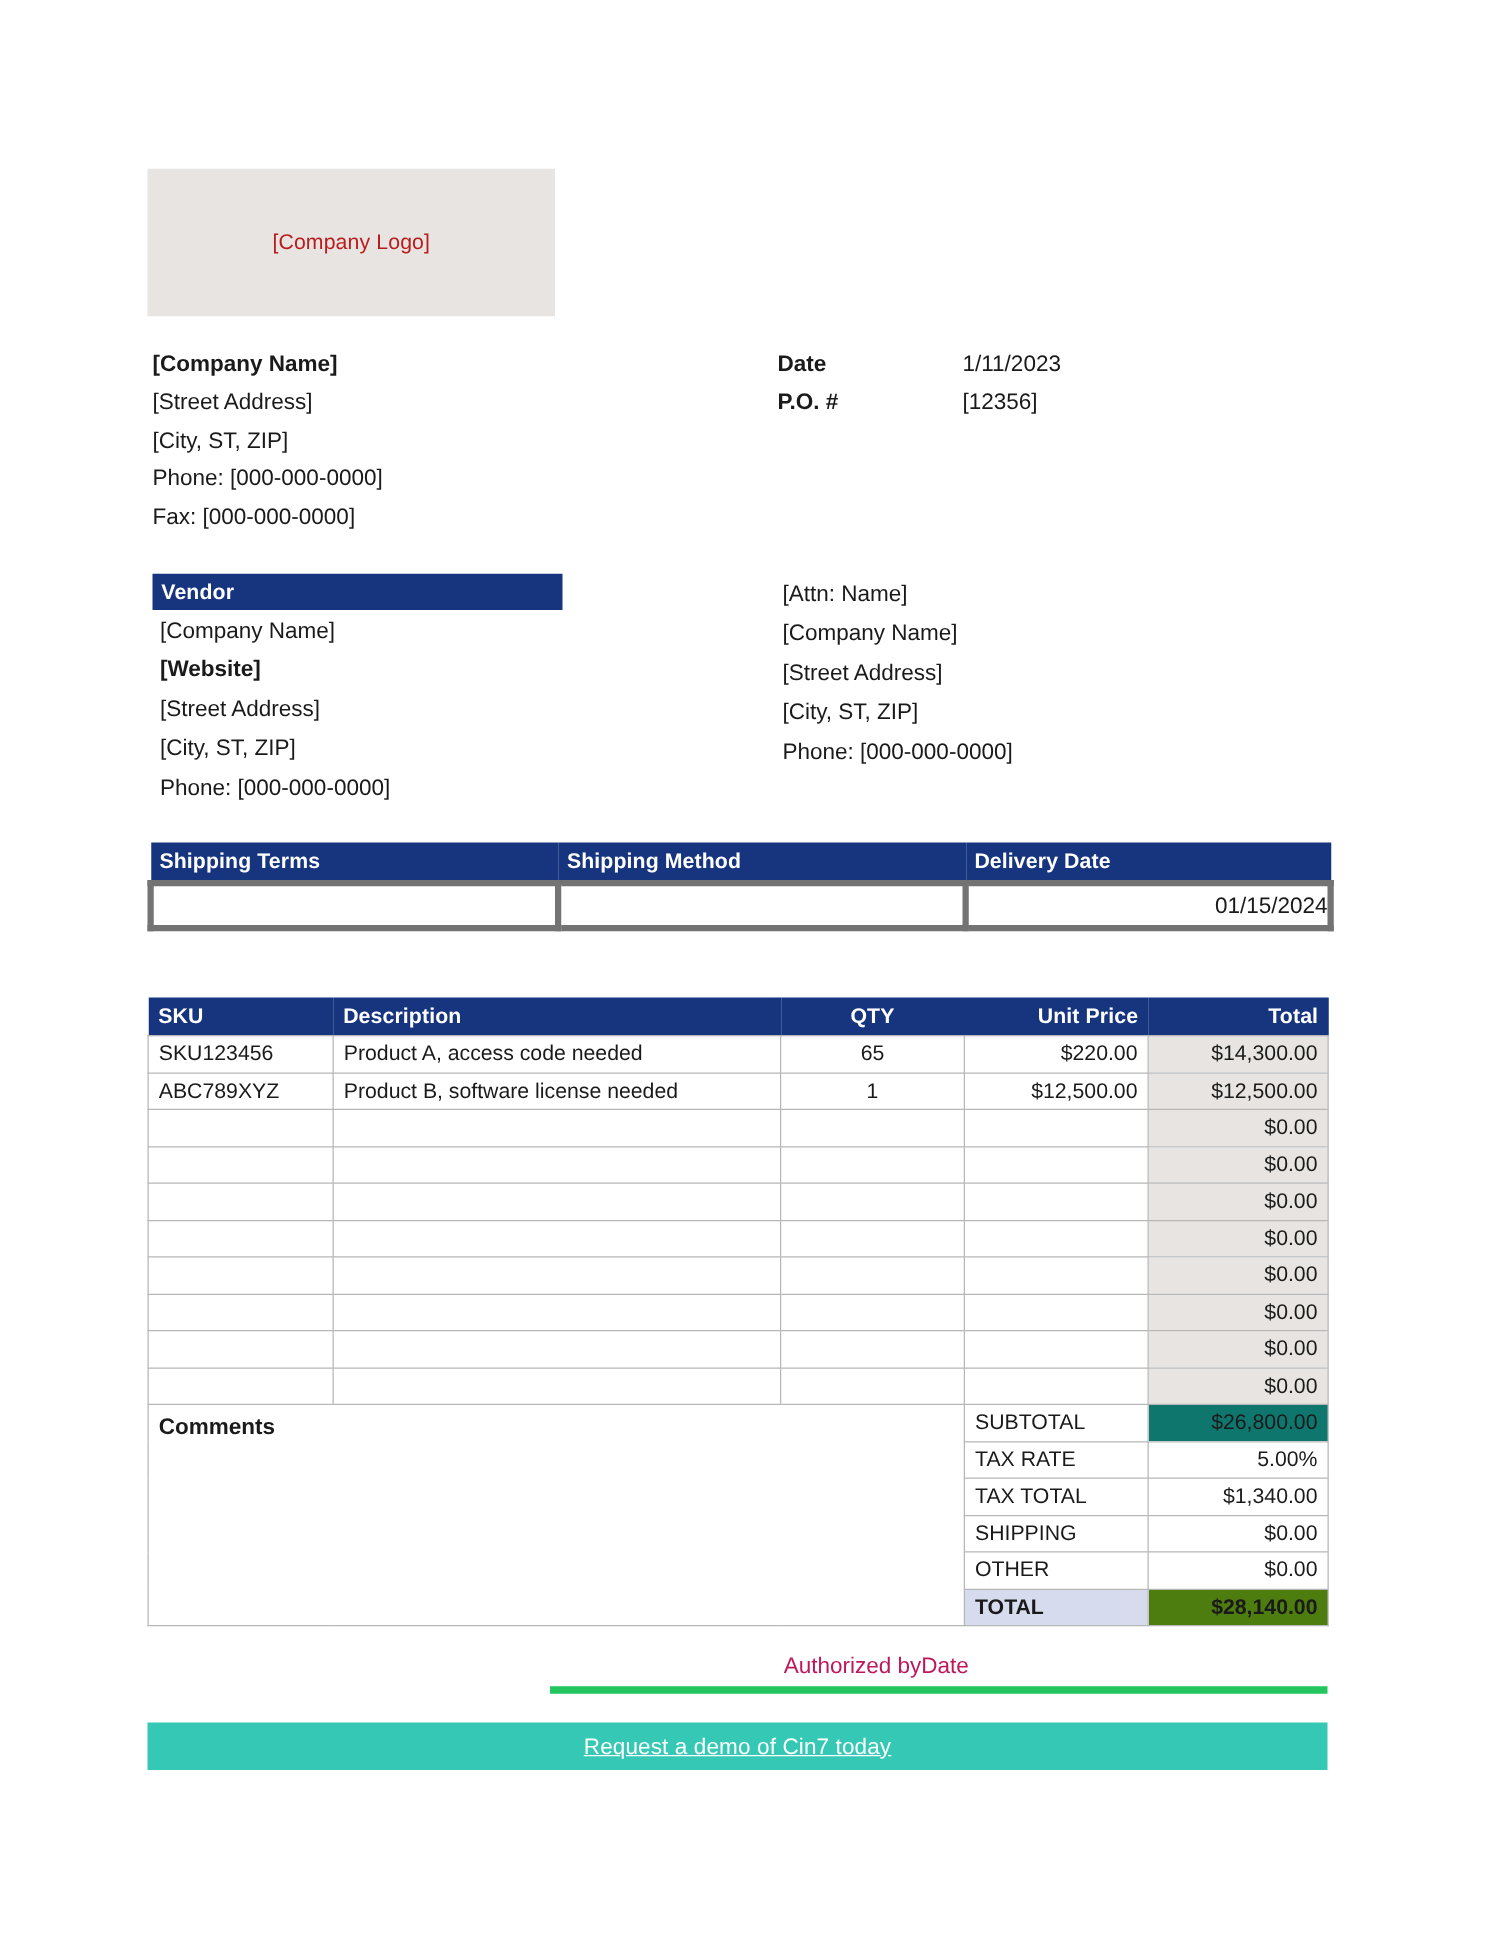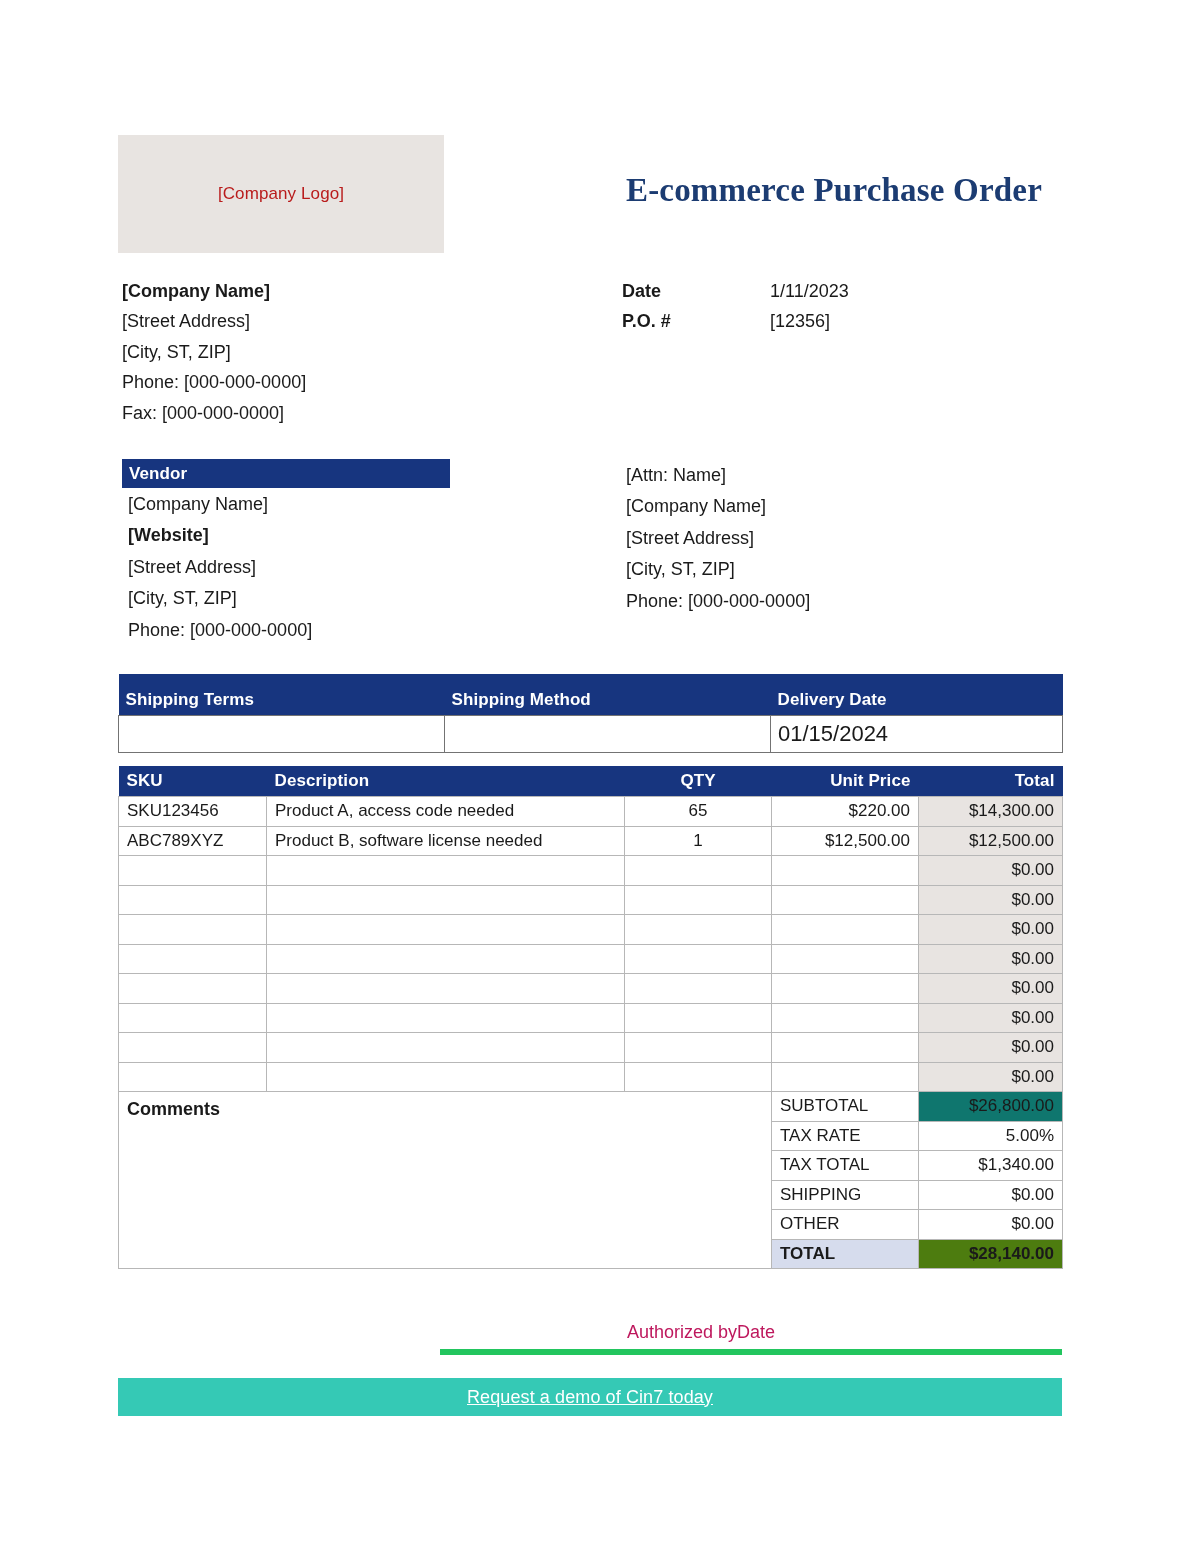--- a/index.html
+++ b/index.html
@@ -124,39 +124,40 @@
     width: 944px;
     border-collapse: collapse;
     table-layout: fixed;
   }
   .ship-table th {
     background: #17357f;
     color: #ffffff;
     font-size: 17px;
     font-weight: bold;
     text-align: left;
-    padding: 16px 0 5px 7px;
+    padding: 5px 0 5px 7px;
     height: 18px;
     border: none;
     letter-spacing: .1px;
   }
   .ship-table td {
-    border: 1px solid #737373;
+    border: 5px solid #737373;
     height: 21px;
-    font-size: 22px;
+    font-size: 18px;
     color: #1a1a1a;
     padding: 5px 0 5px 7px;
     background: #ffffff;
+    text-align: right;
   }
 
   
   .items-table {
     position: absolute;
     left: 118px;
-    top: 766px;
+    top: 798px;
     width: 944px;
     border-collapse: collapse;
     table-layout: fixed;
   }
   .items-table th {
     background: #17357f;
     color: #ffffff;
     font-size: 17px;
     font-weight: bold;
     padding: 5px 8px;
@@ -243,21 +244,20 @@
 </style>
 </head>
 <body>
 
 <div class="page">
 
   <div class="logo-box">
     <span class="logo-text">[Company Logo]</span>
   </div>
 
-  <div class="doc-title">E-commerce Purchase Order</div>
 
   <div class="company-block">
     <div class="line bold">[Company Name]</div>
     <div class="line">[Street Address]</div>
     <div class="line">[City, ST, ZIP]</div>
     <div class="line">Phone: [000-000-0000]</div>
     <div class="line">Fax: [000-000-0000]</div>
   </div>
 
   <div class="meta-block">

